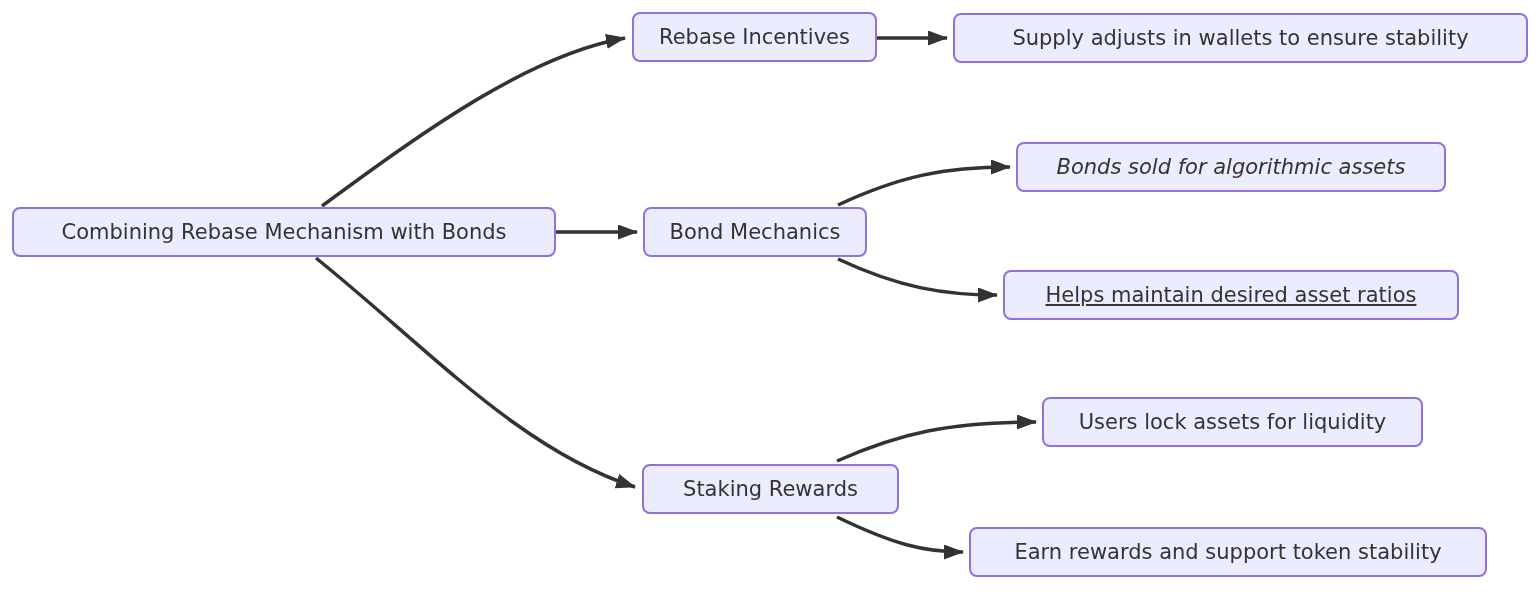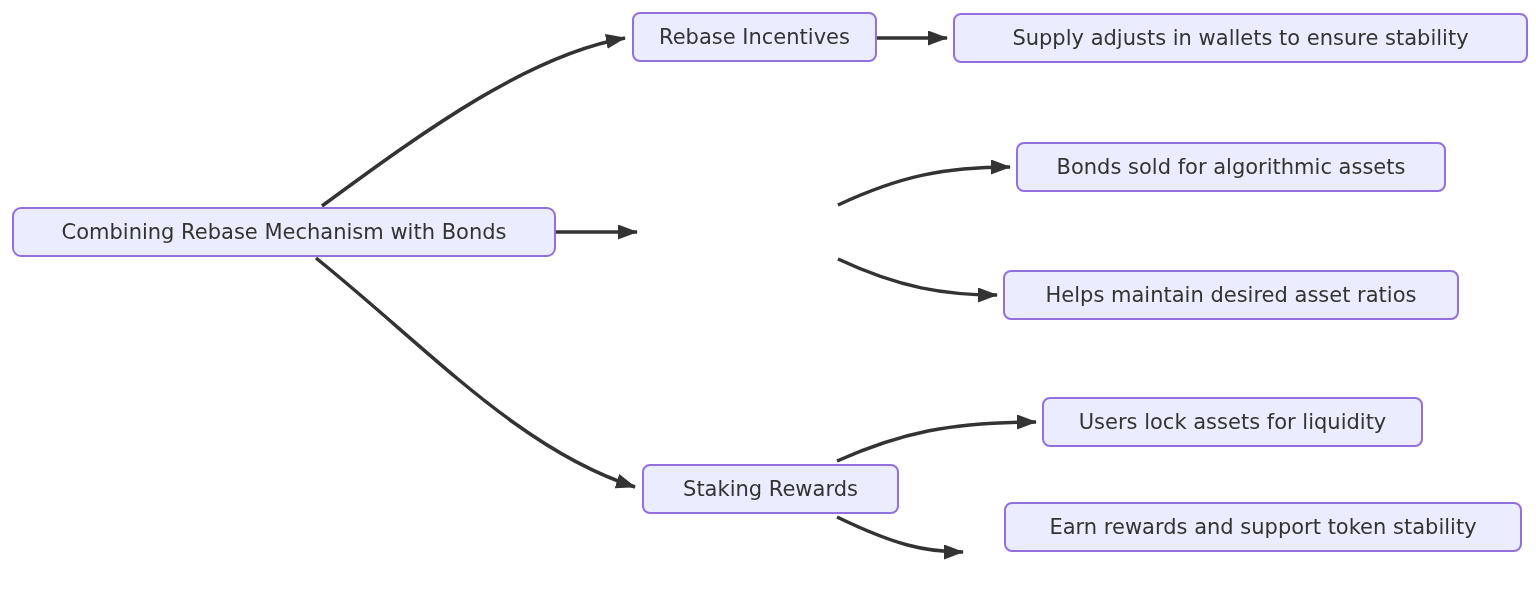--- a/index.html
+++ b/index.html
@@ -59,30 +59,31 @@
     <path class="edge" d="M 322 206 C 428 128, 530 55, 625 38" marker-end="url(#arrowhead)"></path>
     <path class="edge" d="M 556 232 L 637 232" marker-end="url(#arrowhead)"></path>
     <path class="edge" d="M 316 258 C 430 350, 520 450, 635 487" marker-end="url(#arrowhead)"></path>
     <path class="edge" d="M 877 38 L 947 38" marker-end="url(#arrowhead)"></path>
     <path class="edge" d="M 838 205 C 900 176, 945 167, 1010 167" marker-end="url(#arrowhead)"></path>
     <path class="edge" d="M 838 259 C 900 288, 945 295, 997 295" marker-end="url(#arrowhead)"></path>
     <path class="edge" d="M 837 461 C 900 433, 950 422, 1036 422" marker-end="url(#arrowhead)"></path>
     <path class="edge" d="M 837 517 C 895 545, 925 552, 963 552" marker-end="url(#arrowhead)"></path>
   </svg>
 
-  <div class="node" style="left:12px;  top:207px; width:544px;border-radius:9px;">Combining Rebase Mechanism with Bonds</div>
+  <div class="node" style="left:12px;  top:207px; width:544px;">Combining Rebase Mechanism with Bonds</div>
 
   <div class="node" style="left:632px; top:12px;  width:245px;">Rebase Incentives</div>
 
   <div class="node" style="left:953px; top:13px;  width:575px;">Supply adjusts in wallets to ensure stability</div>
 
+  <div class="node" style="left:643px; top:207px; width:224px;">Bond Mechanics</div>
 
-  <div class="node" style="left:1016px; top:142px; width:430px;">Bonds sold for algorithmic assets</div>
+  <div class="node" style="left:1016px; top:142px; width:430px;font-style:italic;">Bonds sold for algorithmic assets</div>
 
-  <div class="node" style="left:1003px; top:270px; width:456px;">Helps maintain desired asset ratios</div>
+  <div class="node" style="left:1003px; top:270px; width:456px;text-decoration:underline;">Helps maintain desired asset ratios</div>
 
   <div class="node" style="left:642px; top:464px; width:257px;">Staking Rewards</div>
 
   <div class="node" style="left:1042px; top:397px; width:381px;text-align:right;">Users lock assets for liquidity</div>
 
-  <div class="node" style="left:969px; top:502px; width:518px;margin-left:35px;">Earn rewards and support token stability</div>
+  <div class="node" style="left:969px; top:527px; width:518px;">Earn rewards and support token stability</div>
 
 </div>
 
 </body></html>

